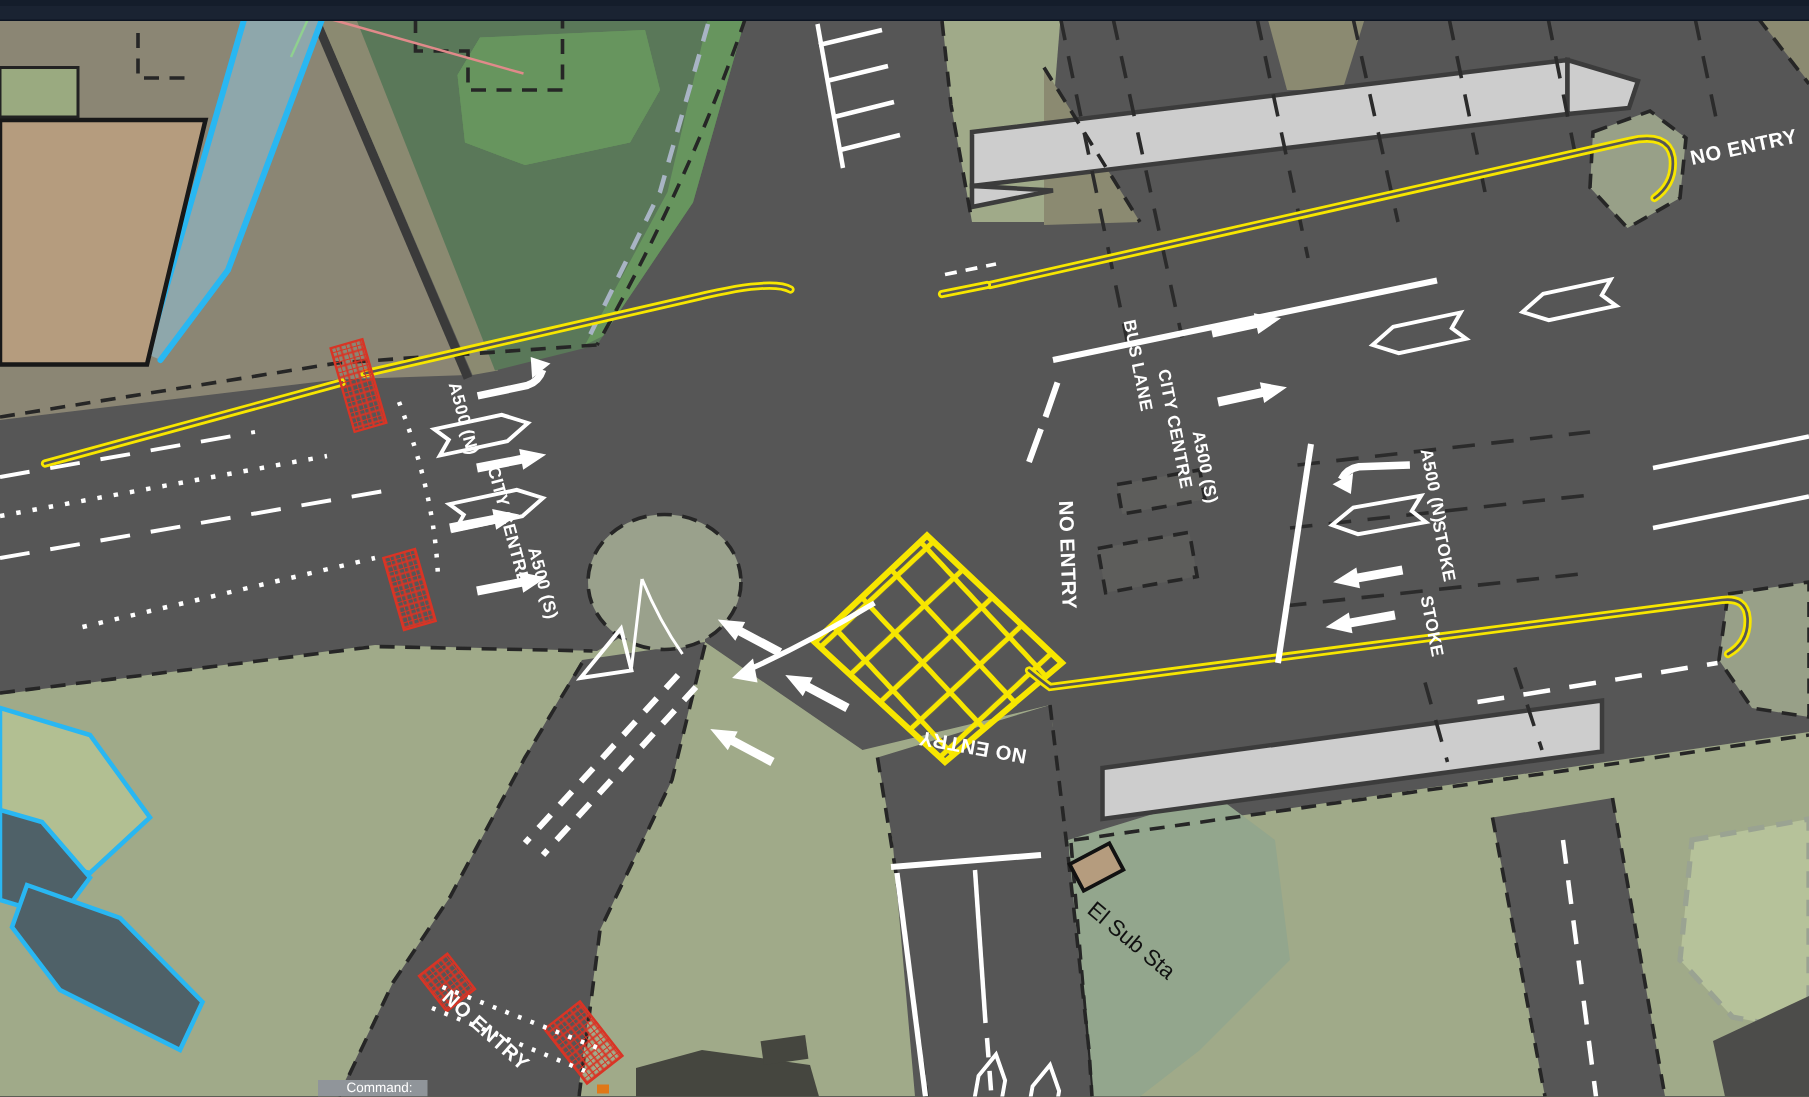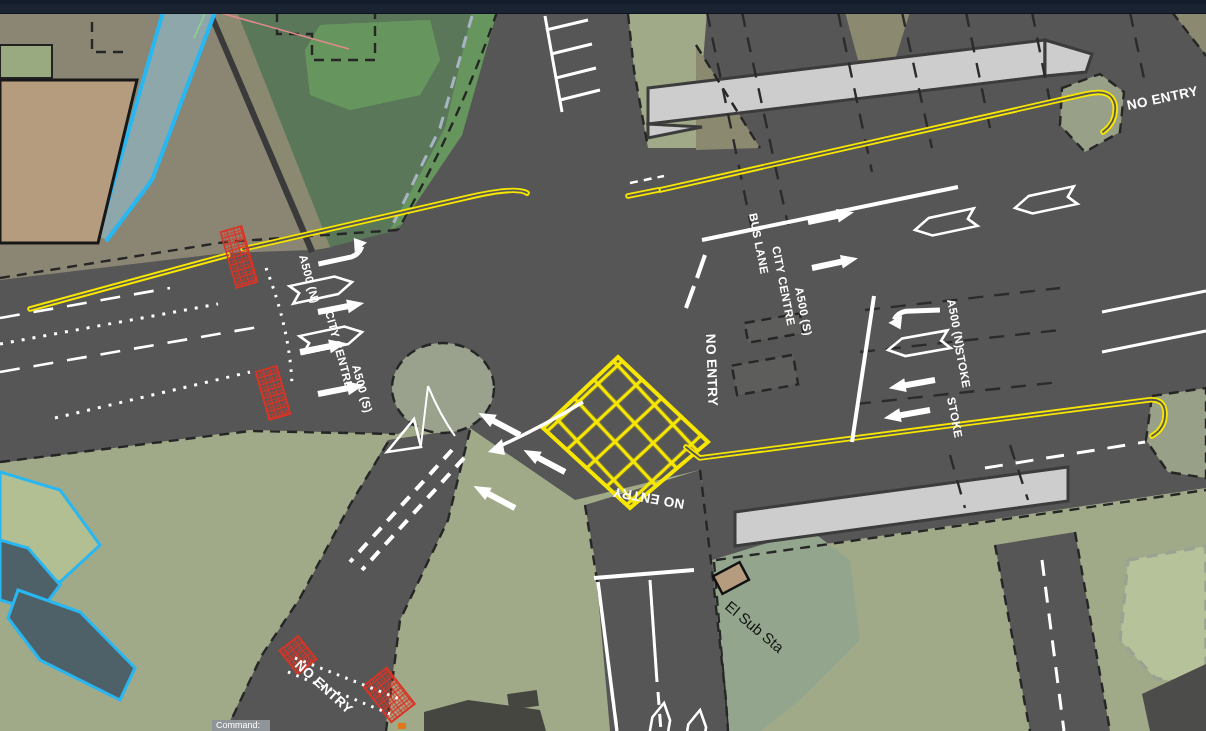--- a/index.html
+++ b/index.html
@@ -25,21 +25,21 @@
   .wline{stroke:#fff;fill:none;stroke-linecap:butt}
   .wfill{fill:#fff}
   .whollow{fill:none;stroke:#fff;stroke-width:2.6;stroke-linejoin:miter}
   .blkdash{fill:none;stroke:#2b2b2b;stroke-width:2.4;stroke-dasharray:15 11}
   .lbl{fill:#fff;font-weight:bold;font-size:11.5px;letter-spacing:.4px}
   .noentry{fill:#fff;font-weight:bold;font-size:13.5px;letter-spacing:.4px}
   .blacktext{fill:#111;font-size:15px}
   .bridge{fill:var(--light_gray,#cdcdcd);stroke:#3c3c3c;stroke-width:3}
   .redrect{fill:url(#redgrid);stroke:var(--red,#d93425);stroke-width:1.6}
   #cmdbox{position:absolute;left:212px;top:720px;width:54px;height:11px;
-    background:#90959a;color:#fff;font-size:9px;line-height:11px;padding-left:4px;overflow:hidden}
+    background:#90959a;color:#fff;font-size:9px;line-height:11px;padding-left:19px;overflow:hidden}
   #navbar{position:absolute;left:0;top:0;width:1206px;height:13px;
     background:var(--navy,#1a2332);border-bottom:1px solid #0c1422}
   #navbar .inner{height:4px;background:#141d2b}
   #odot{position:absolute;left:398px;top:723px;width:8px;height:6px;background:#e07818}
 </style>
 </head>
 <body>
 
 <div id="stage">
 <svg width="1206" height="731" viewBox="0 0 1206 731">

